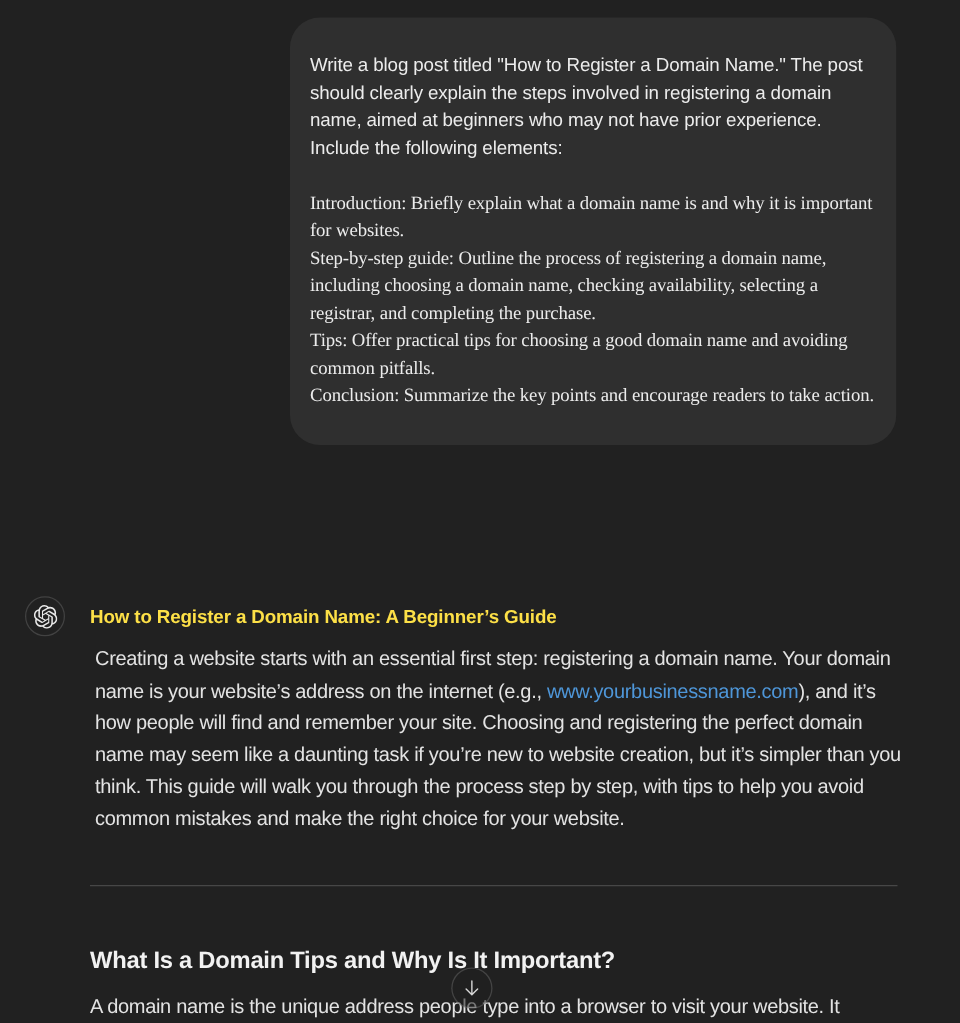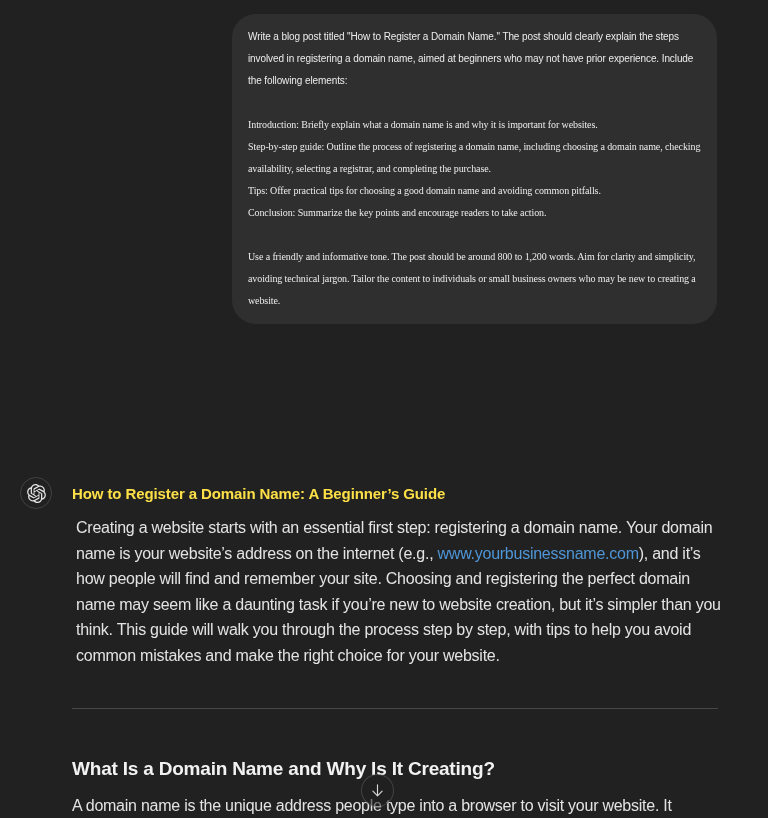--- a/index.html
+++ b/index.html
@@ -17,22 +17,22 @@
   }
 
   
   .user-bubble {
     position: absolute;
     top: 14px;
     right: 51px;
     max-width: 485px;
     background: #2f2f2f;
     border-radius: 24px;
-    padding: 12px 16px;
-    font-size: 10px;
+    padding: 28px 16px;
+    font-size: 15px;
     line-height: 22px;
     color: #ececec;
     letter-spacing: -0.1px;
   }
   .user-bubble p { white-space: pre-wrap; }
   .user-bubble p + p { margin-top: 22px; font-family: Liberation Serif, serif; }
 
   
   .assistant-avatar {
     position: absolute;
@@ -122,38 +122,37 @@
 <body>
 
 <div class="screen">
 
   <div class="user-bubble">
     <p>Write a blog post titled "How to Register a Domain Name." The post should clearly explain the steps involved in registering a domain name, aimed at beginners who may not have prior experience. Include the following elements:</p>
     <p>Introduction: Briefly explain what a domain name is and why it is important for websites.
 Step-by-step guide: Outline the process of registering a domain name, including choosing a domain name, checking availability, selecting a registrar, and completing the purchase.
 Tips: Offer practical tips for choosing a good domain name and avoiding common pitfalls.
 Conclusion: Summarize the key points and encourage readers to take action.</p>
-    <p>Use a friendly and informative tone. The post should be around 800 to 1,200 words. Aim for clarity and simplicity, avoiding technical jargon. Tailor the content to individuals or small business owners who may be new to creating a website.</p>
   </div>
 
   <div class="assistant-avatar">
     <span style="display:flex;">
       <svg viewBox="0 0 320 320" aria-hidden="true">
         <path d="M297.06 130.97c7.26-21.79 4.76-45.66-6.85-65.48-17.46-30.4-52.56-46.04-86.84-38.68C188.2 9.63 166.13.21 143.1 0 108.07-.08 77 22.47 66.22 55.8c-22.51 4.61-41.94 18.7-53.31 38.67-17.59 30.32-13.58 68.54 9.92 94.54-7.26 21.79-4.76 45.66 6.85 65.48 17.46 30.4 52.56 46.04 86.84 38.68 15.17 17.09 36.96 26.81 59.99 26.77 35.06.09 66.14-22.49 76.92-55.84 22.51-4.61 41.94-18.7 53.31-38.67 17.57-30.32 13.55-68.51-9.94-94.51l.26.05zm-120.28 168.11c-14.03.02-27.62-4.89-38.39-13.88.49-.26 1.34-.73 1.89-1.07l63.72-36.8c3.26-1.85 5.26-5.32 5.24-9.07v-89.83l26.93 15.55c.29.14.48.42.52.74v74.39c-.04 33.08-26.83 59.9-59.91 59.97zm-128.84-55.03c-7.03-12.14-9.56-26.37-7.15-40.18.47.28 1.3.79 1.89 1.13l63.72 36.8c3.23 1.89 7.23 1.89 10.47 0l77.79-44.92v31.1c.02.32-.13.63-.38.83l-64.41 37.19c-28.69 16.52-65.33 6.7-81.92-21.95h-.01zm-16.77-139.09c7-12.16 18.05-21.46 31.21-26.29 0 .55-.03 1.52-.03 2.2v73.61c-.02 3.74 1.98 7.21 5.23 9.06l77.79 44.91-26.93 15.55c-.27.18-.61.21-.91.08l-64.42-37.22c-28.63-16.58-38.45-53.21-21.95-81.89l.01-.01zm221.26 51.49l-77.79-44.92 26.93-15.54c.27-.18.61-.21.91-.08l64.42 37.19c28.68 16.57 38.51 53.26 21.94 81.94-7.01 12.14-18.05 21.44-31.2 26.28v-75.81c.03-3.74-1.96-7.2-5.2-9.06h-.01zm26.8-40.34c-.47-.29-1.3-.79-1.89-1.13l-63.72-36.8c-3.23-1.89-7.23-1.89-10.47 0l-77.79 44.92v-31.1c-.02-.32.13-.63.38-.83l64.41-37.16c28.69-16.55 65.37-6.7 81.91 22 6.99 12.12 9.52 26.31 7.15 40.1h.02zm-168.51 55.43l-26.94-15.55c-.29-.14-.48-.42-.52-.74v-74.39c.02-33.12 26.89-59.96 60.01-59.94 14.01 0 27.57 4.92 38.34 13.88-.49.26-1.35.73-1.89 1.07l-63.72 36.8c-3.26 1.85-5.26 5.31-5.24 9.06l-.04 89.79v.02zm14.63-31.54l34.65-20.01 34.65 20v40.01l-34.65 20-34.65-20v-40z"></path>
       </svg>
     </span>
   </div>
 
   <div class="assistant-title">How to Register a Domain Name: A Beginner’s Guide</div>
 
   <p class="assistant-intro"><span>Creating a website starts with an essential first step: registering a domain name. Your domain name is your website’s address on the internet (e.g., </span><a style="color:#4e96d8;">www.yourbusinessname.com</a><span>), and it’s how people will find and remember your site. Choosing and registering the perfect domain name may seem like a daunting task if you’re new to website creation, but it’s simpler than you think. This guide will walk you through the process step by step, with tips to help you avoid common mistakes and make the right choice for your website.</span></p>
 
   <hr class="divider">
 
-  <div class="section-heading">What Is a Domain Name and Why Is It Creating?</div>
+  <div class="section-heading">What Is a Domain Tips and Why Is It Important?</div>
 
   <p class="section-body">A domain name is the unique address people type into a browser to visit your website. It serves as</p>
 
   <div class="scroll-down-btn">
     <span style="display:flex;">
       <svg viewBox="0 0 24 24" aria-hidden="true">
         <path d="M12 4v15M5.5 13l6.5 6.5L18.5 13"></path>
       </svg>
     </span>
   </div>

